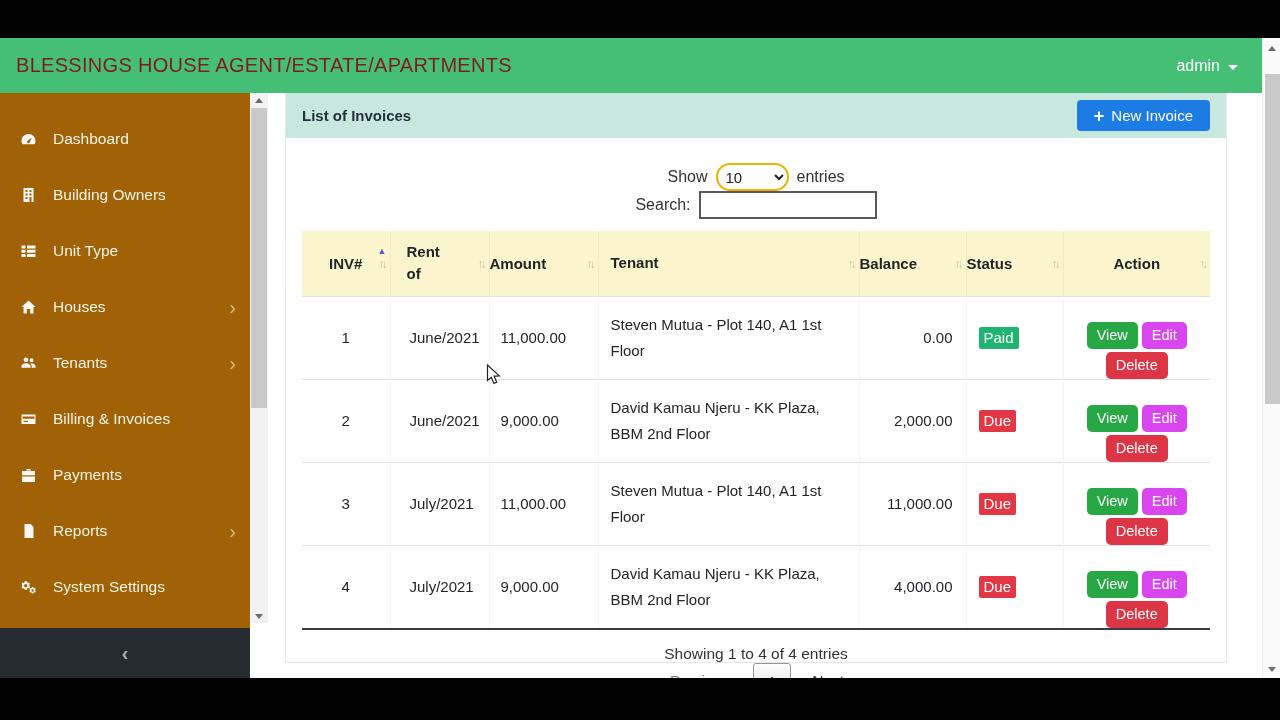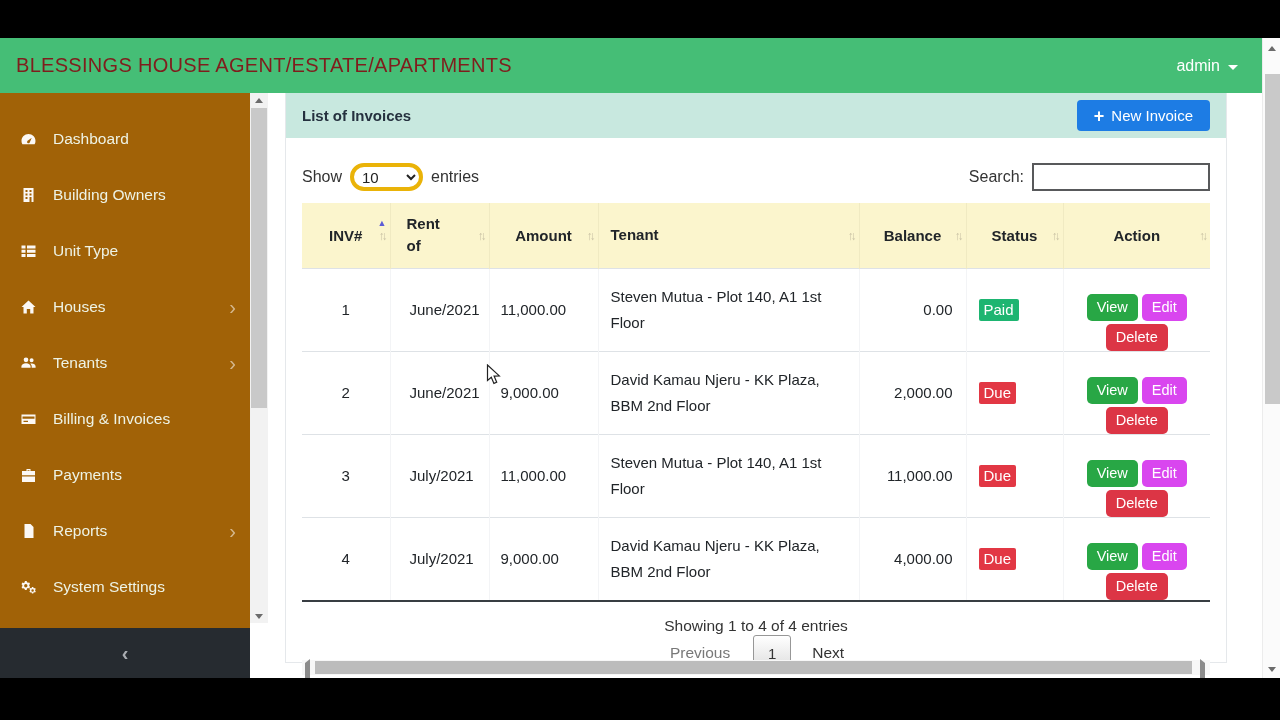--- a/index.html
+++ b/index.html
@@ -42,23 +42,23 @@
   .main { position:absolute; left:268px; top:55px; width:994px; height:585px; background:#fff; }
   .card { position:absolute; left:17px; top:0; width:942px; height:570px; background:#fff;
           border:1px solid #e5e8eb; border-top:none; }
   .card-header { height:45px; background:#c8e8df; display:flex; align-items:center; justify-content:space-between; padding:0 16px; }
   .card-title { font-weight:bold; font-size:15px; color:#25313f; }
   .btn-new { background:#1d7ce4; color:#fff; border:none; border-radius:4px; height:31px; padding:0 17px;
              font-size:15px; font-family:inherit; display:flex; align-items:center; gap:7px; cursor:pointer; }
   .btn-new .plus { font-size:18px; font-weight:bold; line-height:1; }
 
   .card-body { padding:25px 16px 0; }
-  .controls { display:flex; justify-content:space-between; align-items:center; }
+  .controls { display:flex; justify-content:space-between; align-items:center;flex-direction:column; }
   .show-group, .search-group { display:flex; align-items:center; gap:8px; font-size:16px; color:#333; }
-  select.page-len { width:73px; height:28px; border:4px solid #eab308; border-radius:14px; background:#fff;
+  select.page-len { width:73px; height:28px; border:2px solid #eab308; border-radius:14px; background:#fff;
                     font-size:15px; font-family:inherit; color:#222; padding:0 4px; }
   input.search { width:178px; height:28px; border:2px solid #58595b; background:#fff; font-size:15px; padding:0 7px; font-family:inherit; }
 
   table { border-collapse:collapse; table-layout:fixed; width:908px; margin-top:12px; border-bottom:2px solid #383d42; }
   th { background:#fbf5cd; height:65px; font-size:15px; font-weight:bold; color:#212529; position:relative;
        border-right:1px solid #f0eac2; vertical-align:middle; text-align:center; cursor:pointer; }
   th:last-child { border-right:none; }
   th .sort { position:absolute; right:5px; top:50%; transform:translateY(-46%); color:#c9c2a4; font-size:12px; letter-spacing:-3px; }
   th .sort-active { position:absolute; right:3px; top:15px; color:#5c5cd6; font-size:9px; }
   td { height:80px; font-size:15px; color:#212529; background:#fff; vertical-align:middle;
@@ -66,21 +66,21 @@
   td:last-child { border-right:none; }
   .c0 { width:88px;  text-align:center; }
   .c1 { width:99px;  text-align:left; padding-left:19px; }
   .c2 { width:109px; text-align:left; padding-left:11px; }
   .c3 { width:261px; text-align:left; padding:0 16px 0 12px; line-height:26px; }
   .c4 { width:107px; text-align:right; padding-right:13px; }
   .c5 { width:97px;  text-align:left; padding-left:12px; }
   .c6 { width:147px; text-align:center; padding:0; }
   th.c1 { padding-left:16px; }
   th.c1 .th-label { display:inline-block; width:42px; line-height:22px; }
-  th.c2, th.c4, th.c5 { text-align:center; padding:0; }
+  th.c2, th.c4, th.c5 { text-align:left; padding:0; }
   th.c3 { padding-left:12px; }
 
   .badge { display:inline-block; color:#fff; font-size:15px; padding:2px 5px 3px; border-radius:2px; }
   .badge.paid { background:#1db571; }
   .badge.due  { background:#e23744; }
 
   .btn { border:none; border-radius:5px; color:#fff; font-size:14.5px; font-family:inherit; padding:5px 10px 6px; cursor:pointer;margin-top:25px; }
   .btn-view   { background:#28a745; }
   .btn-edit   { background:#d946ef; margin-left:4px; }
   .btn-delete { background:#dc3545; margin-top:3px; }

